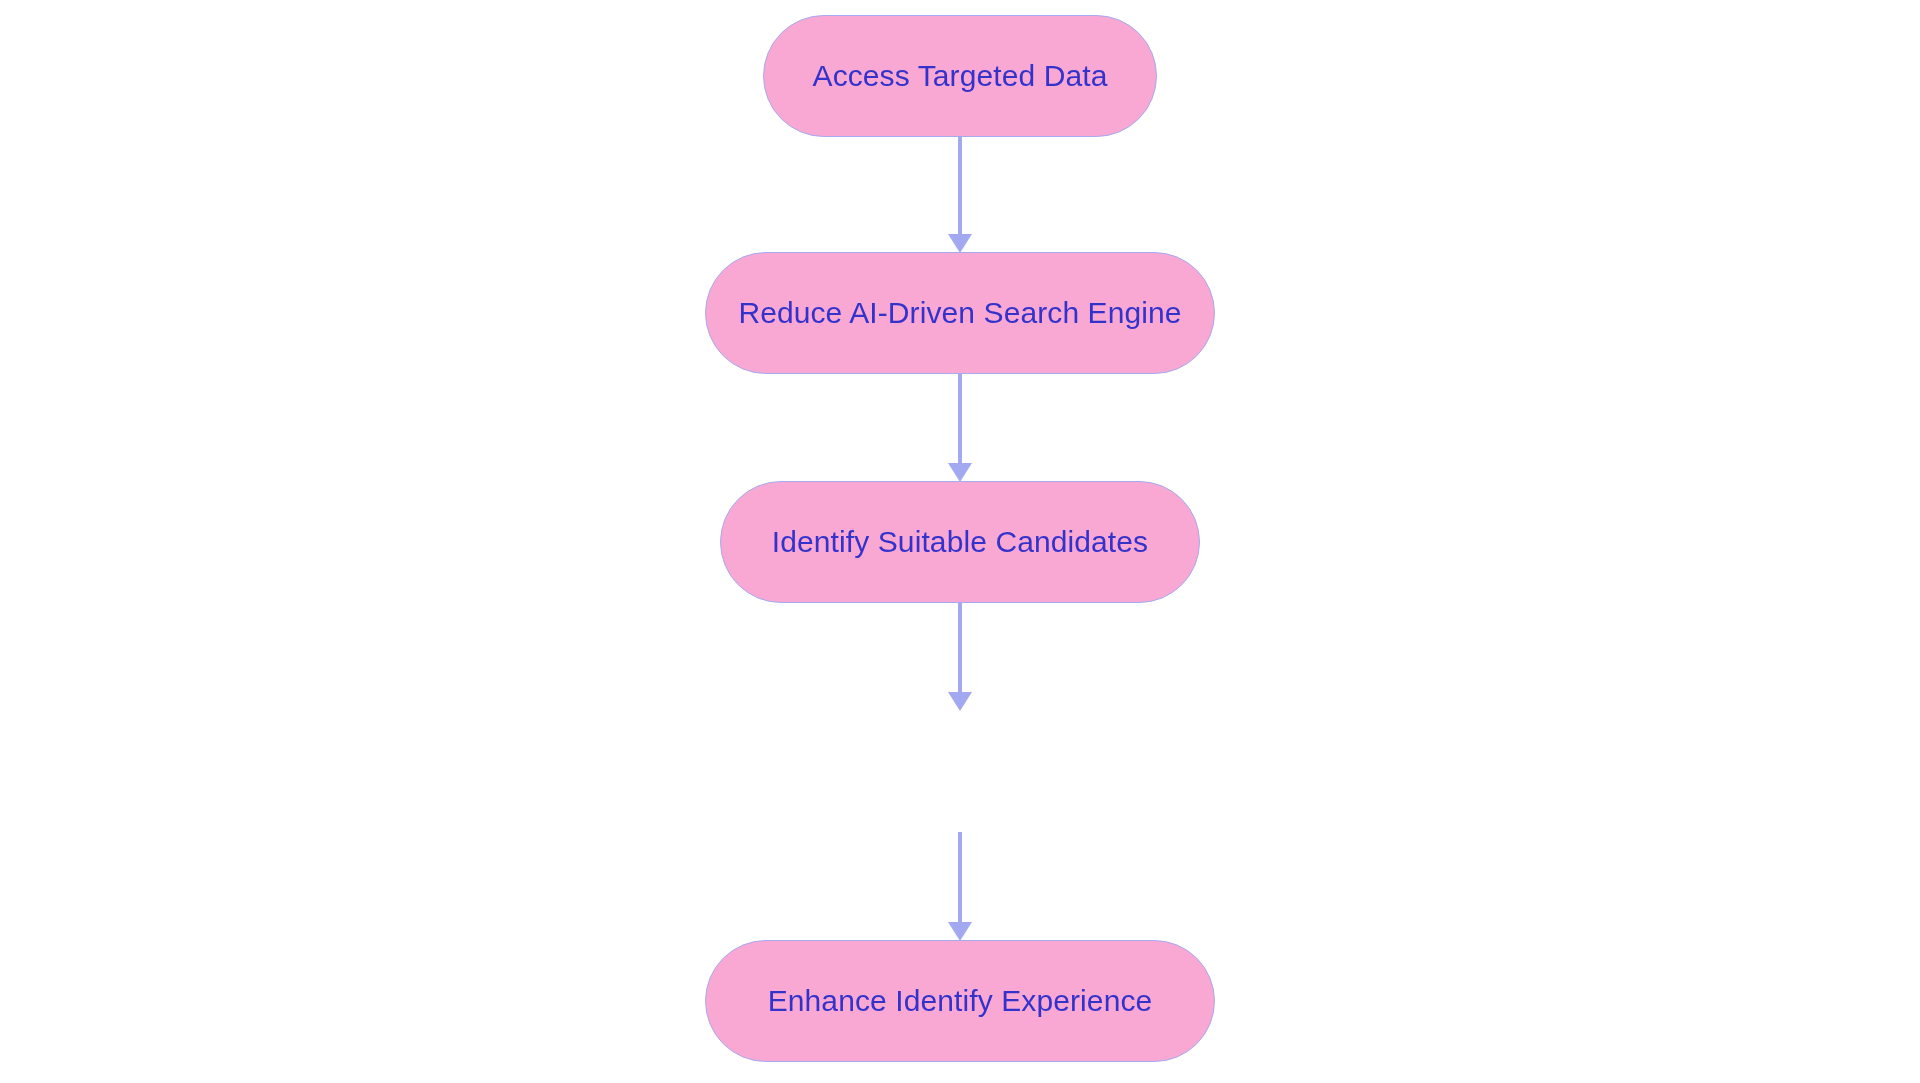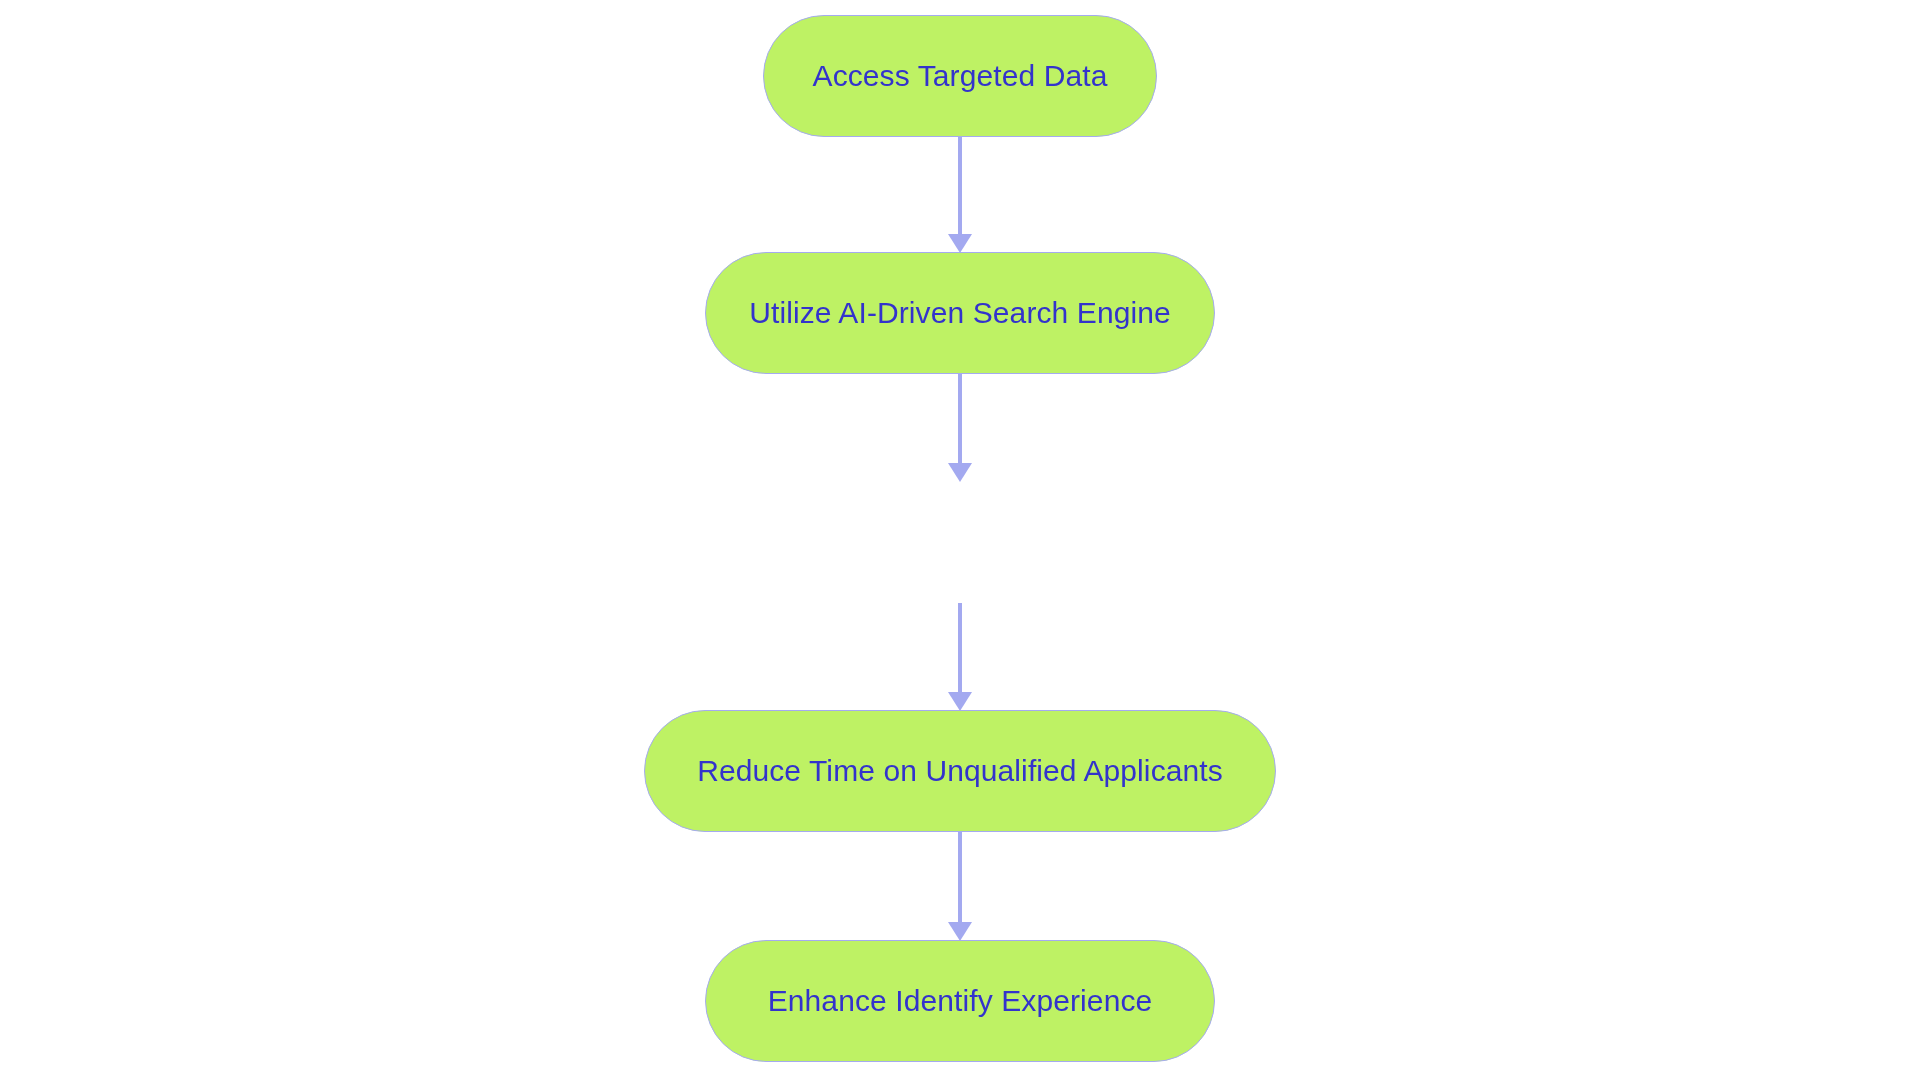--- a/index.html
+++ b/index.html
@@ -20,21 +20,21 @@
     width: 1920px;
     height: 1083px;
     background: #ffffff;
     display: flex;
     flex-direction: column;
     align-items: center;
   }
 
   .flow-node {
     box-sizing: border-box;
-    background: #bef264;
+    background: #f9a8d4;
     border: 1.6px solid #a5abf0;
     border-radius: 9999px;
     height: 122px;
     display: flex;
     align-items: center;
     justify-content: center;
     position: absolute;
     left: 50%;
     transform: translateX(-50%);
   }
@@ -102,37 +102,37 @@
   <div class="flow-node node-0 w-0">
     <span class="flow-node-label">Access Targeted Data</span>
   </div>
 
   <div class="flow-connector conn-0">
     <div class="connector-line"></div>
     <div class="connector-arrowhead"></div>
   </div>
 
   <div class="flow-node node-1 w-1">
-    <span class="flow-node-label">Utilize AI-Driven Search Engine</span>
+    <span class="flow-node-label">Reduce AI-Driven Search Engine</span>
   </div>
 
   <div class="flow-connector conn-1">
     <div class="connector-line"></div>
     <div class="connector-arrowhead"></div>
   </div>
 
+  <div class="flow-node node-2 w-2">
+    <span class="flow-node-label">Identify Suitable Candidates</span>
+  </div>
 
   <div class="flow-connector conn-2">
     <div class="connector-line"></div>
     <div class="connector-arrowhead"></div>
   </div>
 
-  <div class="flow-node node-3 w-3">
-    <span class="flow-node-label">Reduce Time on Unqualified Applicants</span>
-  </div>
 
   <div class="flow-connector conn-3">
     <div class="connector-line"></div>
     <div class="connector-arrowhead"></div>
   </div>
 
   <div class="flow-node node-4 w-4">
     <span class="flow-node-label">Enhance Identify Experience</span>
   </div>
 

